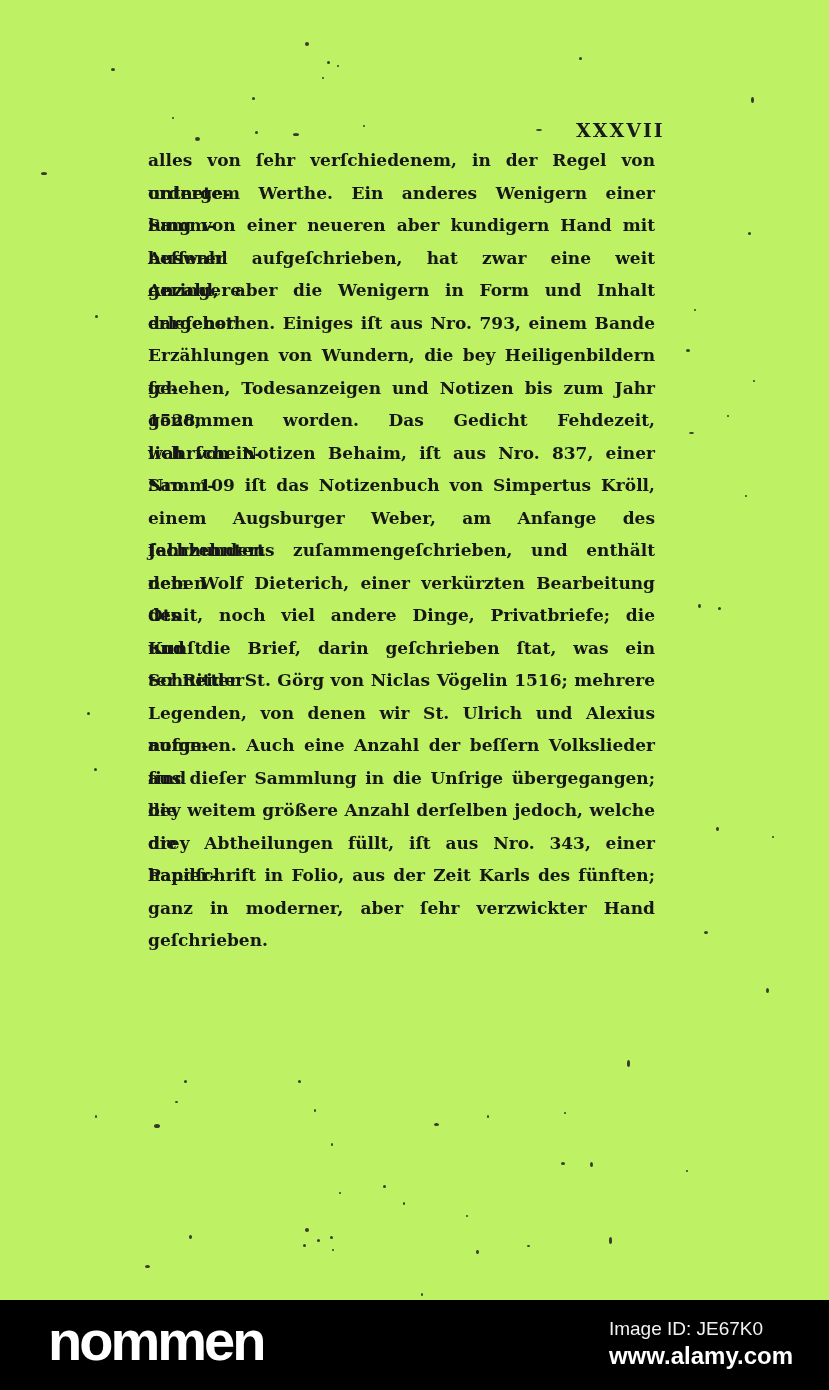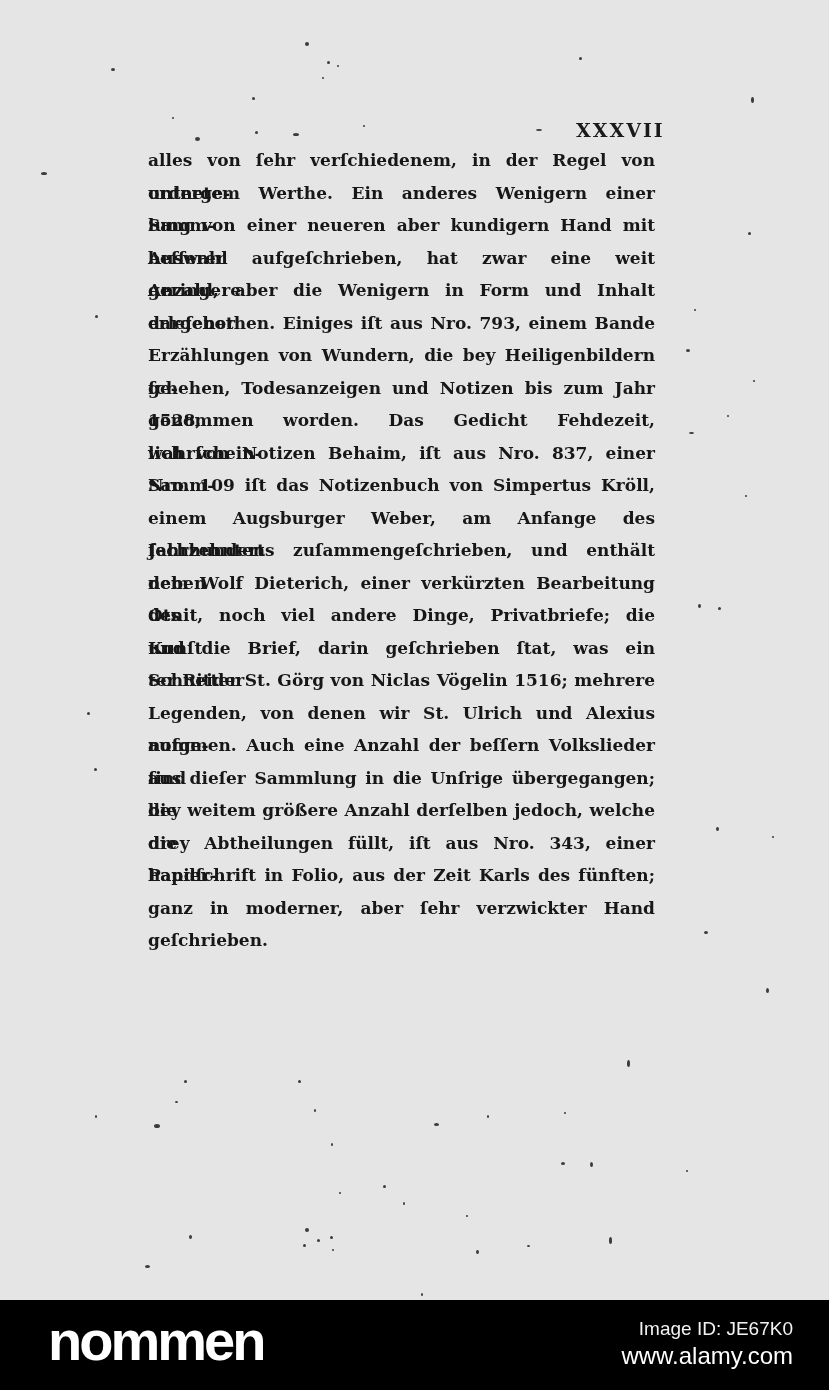--- a/index.html
+++ b/index.html
@@ -4,21 +4,21 @@
 <style>
   html, body {
     margin: 0;
     padding: 0;
     background: #ffffff;
   }
   .canvas {
     position: relative;
     width: 829px;
     height: 1390px;
-    background: #e5e5e5;
+    background: #bef264;
     overflow: hidden;
     font-family: "DejaVu Serif", serif;
   }
   
   .page-number {
     position: absolute;
     left: 576px;
     top: 119px;
     font-size: 19px;
     font-weight: bold;
@@ -68,32 +68,32 @@
     font-size: 56px;
     font-weight: bold;
     letter-spacing: -3px;
     line-height: 60px;
     font-family: "Liberation Sans", sans-serif;
   }
   .alamy-right {
     position: absolute;
     right: 36px;
     top: 17px;
-    text-align: right;
+    text-align: left;
     color: #ffffff;
   }
   .alamy-image-id {
     font-size: 19px;
     font-weight: normal;
     line-height: 24px;
     color: #f2f2f2;
   }
   .alamy-url {
     font-size: 24px;
-    font-weight: normal;
+    font-weight: bold;
     line-height: 30px;
     color: #ffffff;
   }
 </style>
 </head>
 <body>
 
 <div class="canvas">
 
   <div class="page-number">XXXVII</div>

